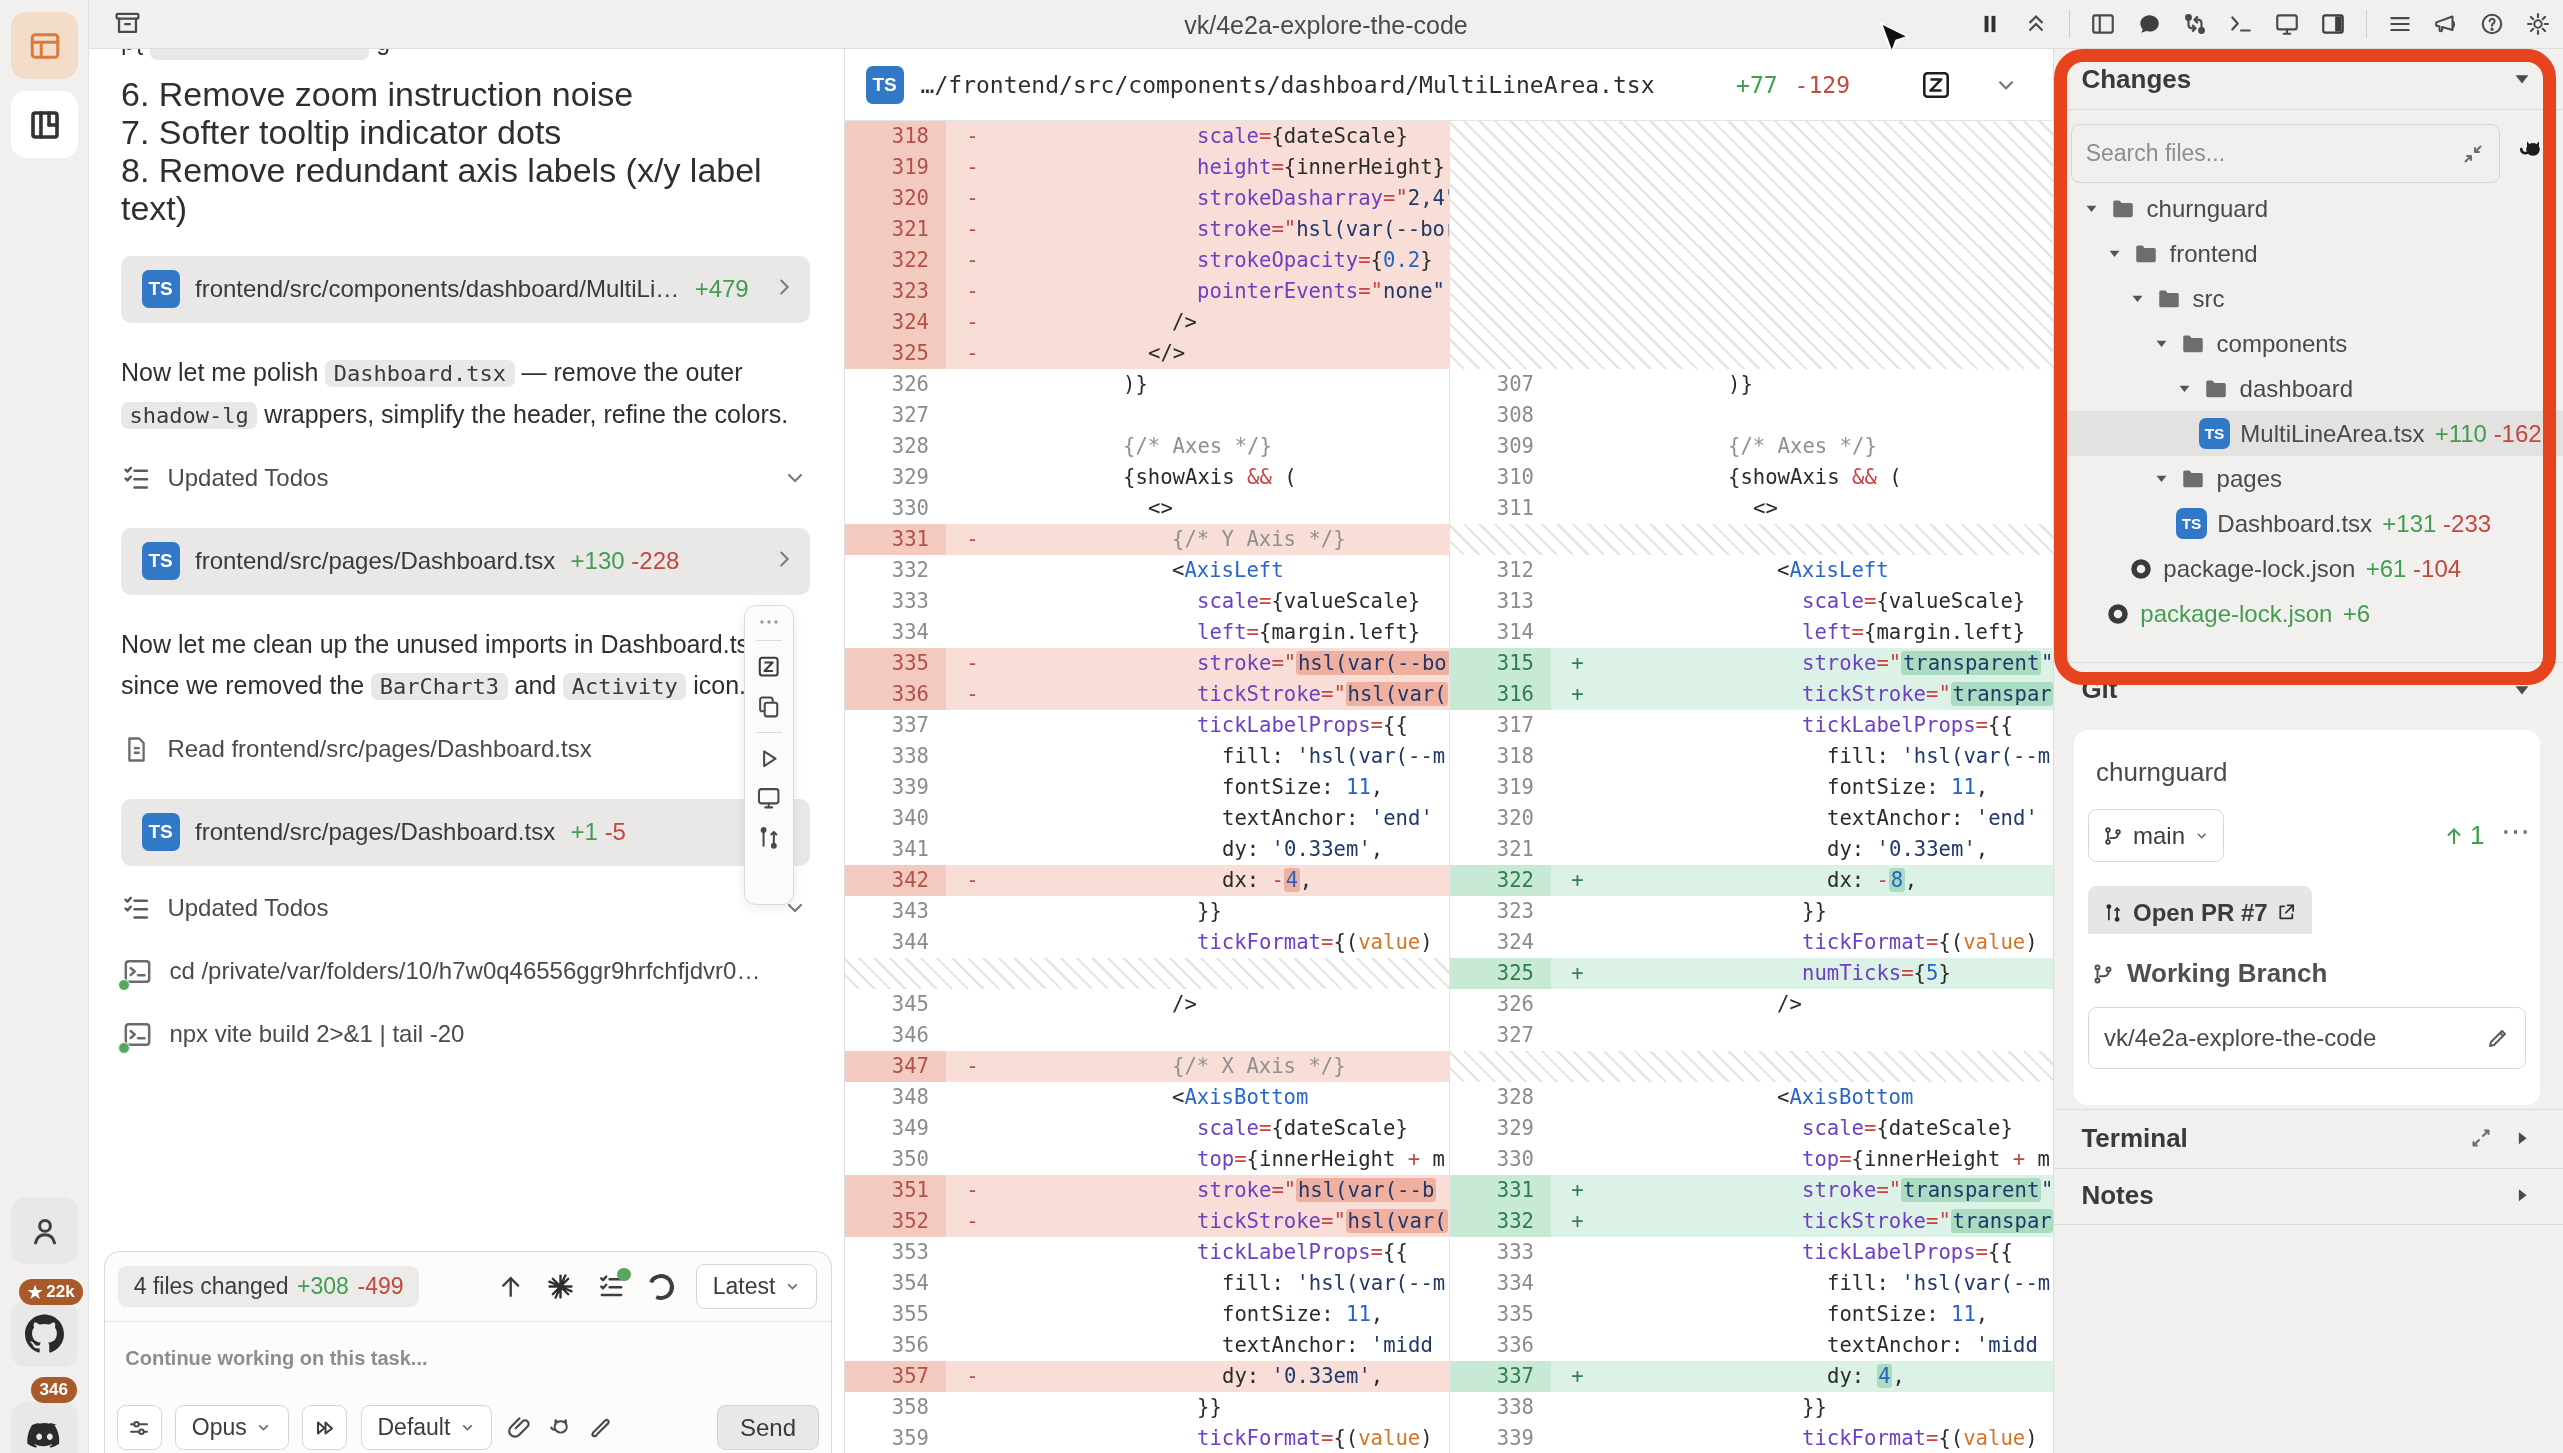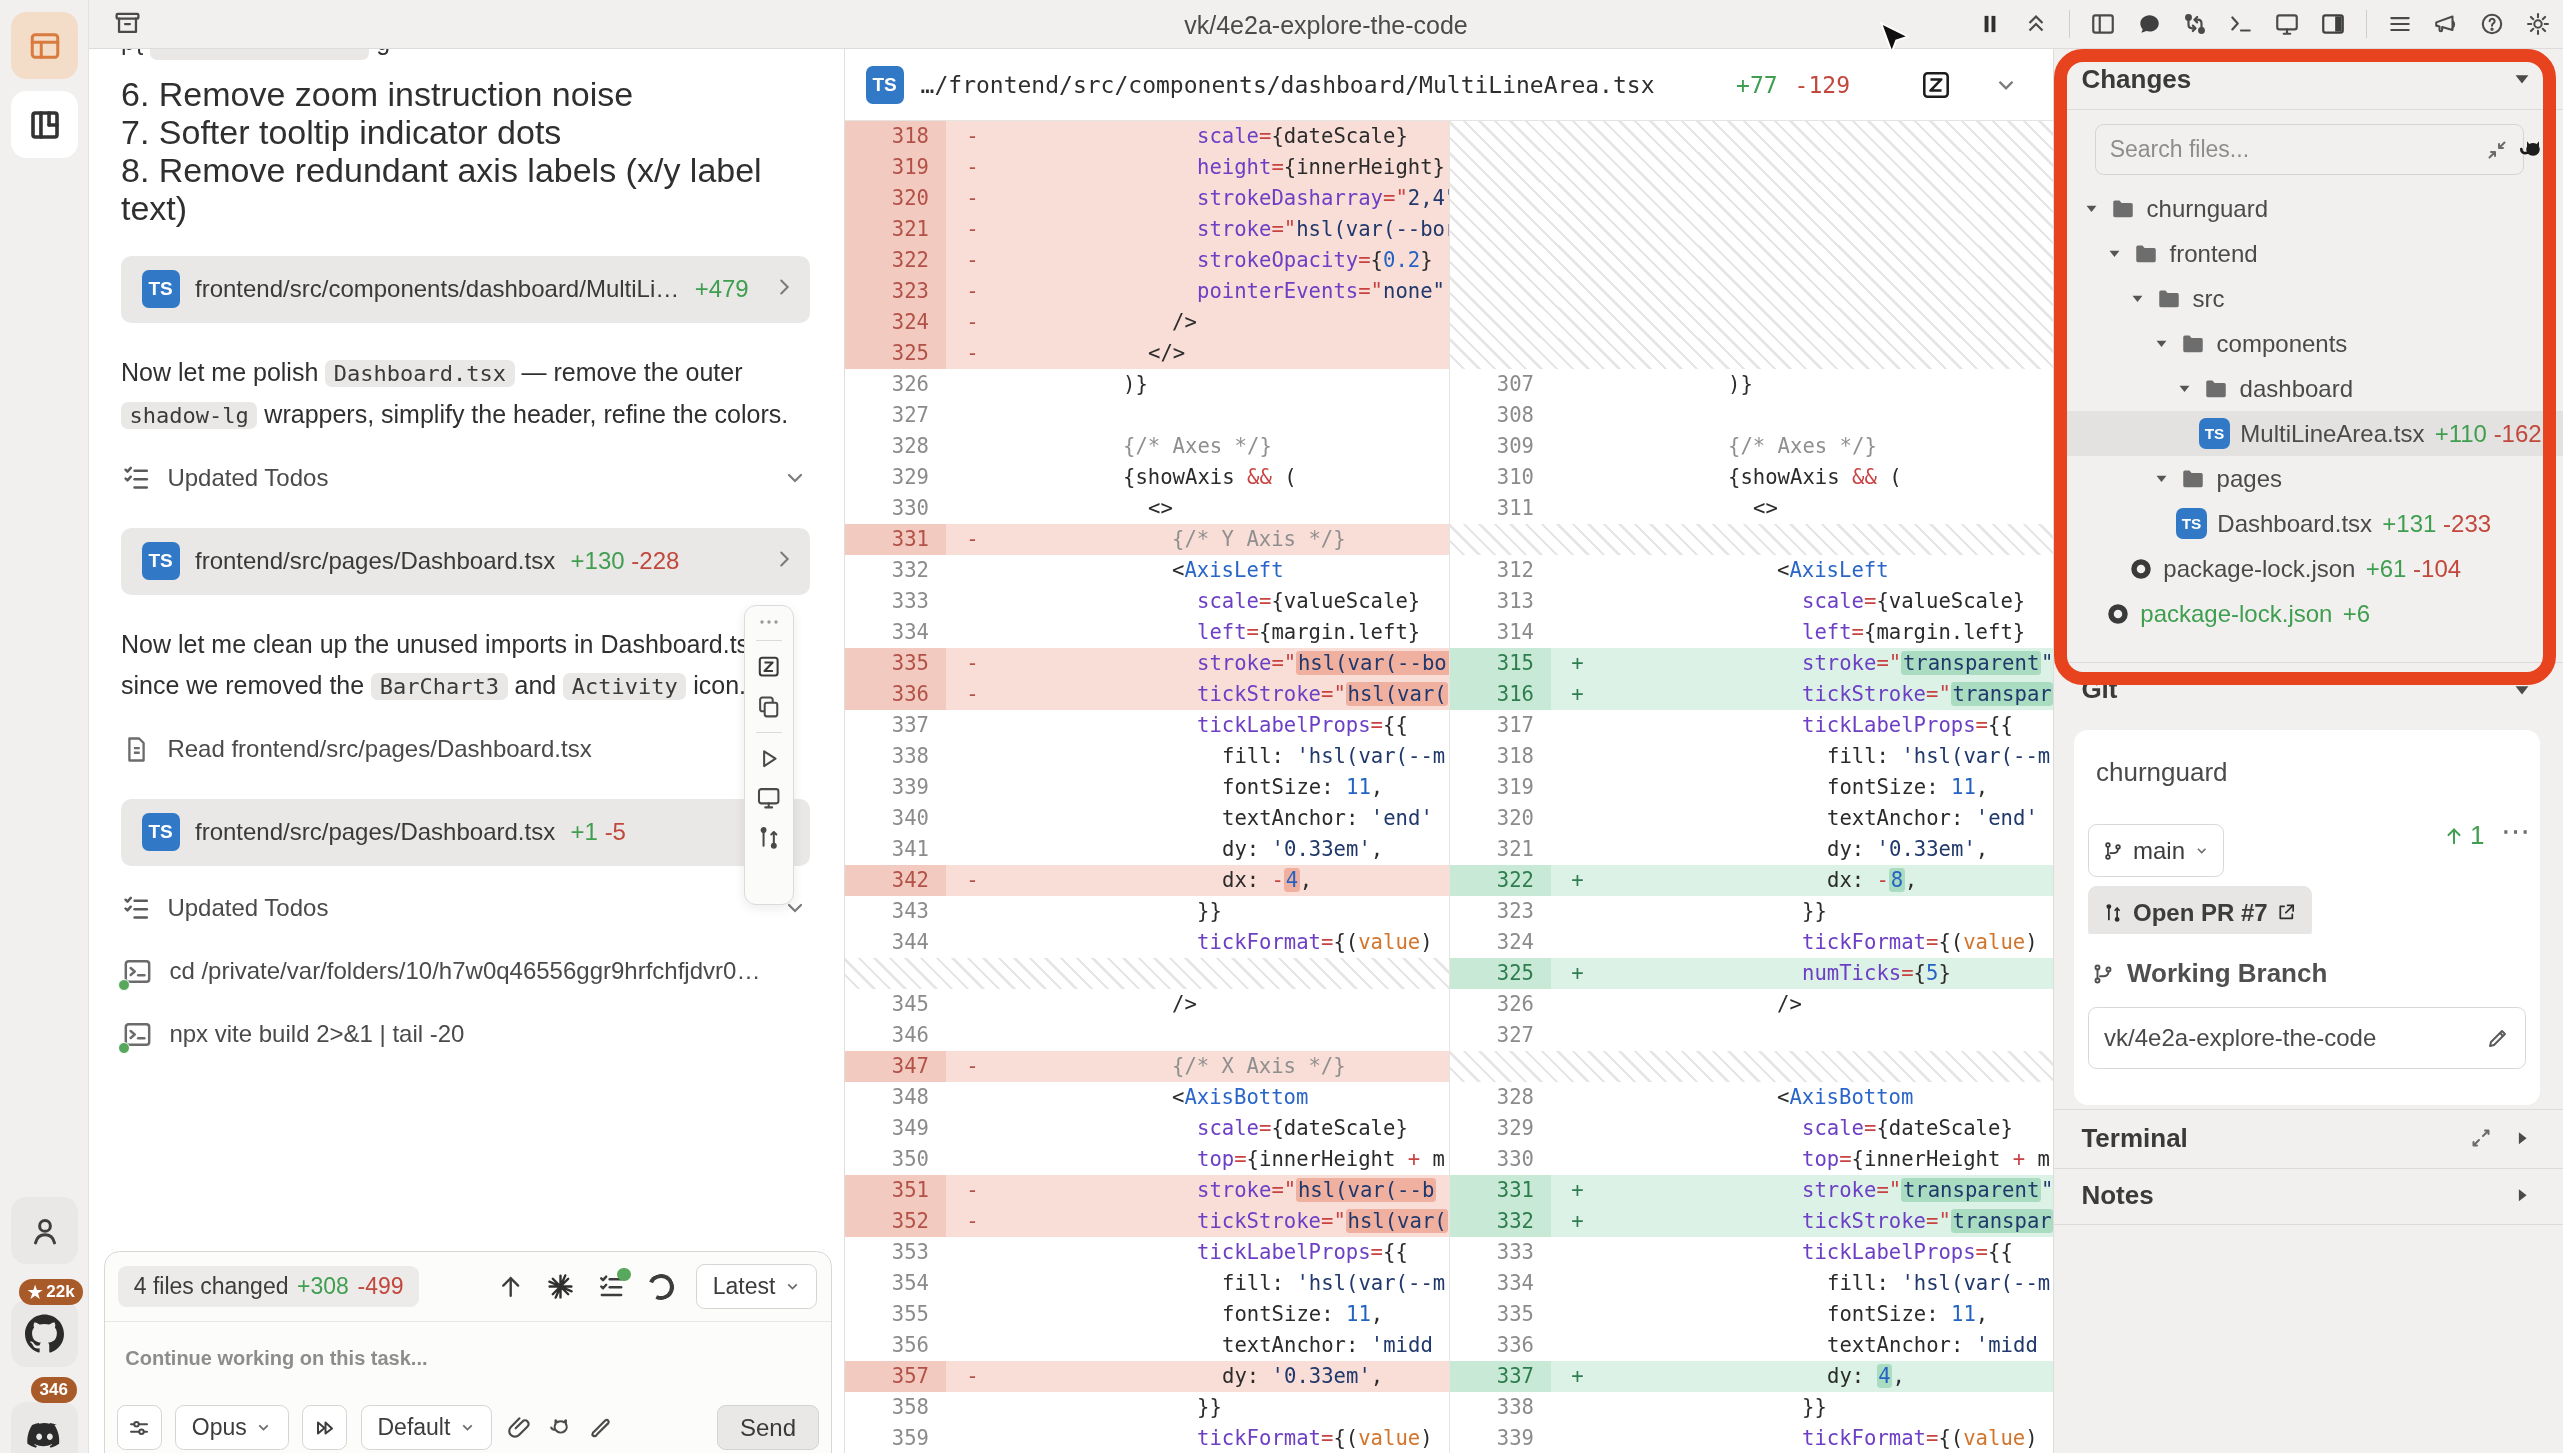--- a/index.html
+++ b/index.html
@@ -106,23 +106,23 @@
   .del .hl { background:#f0b0a0; border-radius:3.4px; padding:0 1.7px; }
   .add .hl { background:#a9dcc0; border-radius:3.4px; padding:0 1.7px; }
 
   
   #rpanel { position:absolute; left:2053px; top:49px; width:510px; bottom:0;
     background:#f1f0ee; border-left:0.9px solid #dddcda; overflow:hidden; }
   .sec-head { position:absolute; left:0; right:8px; display:flex; align-items:center;
     padding:0 22px 0 27.4px; font-size:26px; font-weight:bold; color:#3a3a3a; }
   .sec-head .grow { flex:1; }
   .hdiv { position:absolute; left:0; right:0; height:0.9px; background:#dcdbd9; }
-  #search-box { position:absolute; left:17px; top:75px; width:429px; height:51px;
+  #search-box { position:absolute; left:17px; top:75px; width:429px; height:59px;
     border:1.7px solid #d5d4d2; border-radius:8.6px; display:flex; align-items:center;
-    padding:0 13.7px; font-size:23px; color:#8d8d8d;margin-left:24px; }
+    padding:0 13.7px; font-size:23px; color:#8d8d8d; }
   #tree { position:absolute; left:0; right:0; top:137px; }
   .trow { position:relative; height:45px; display:flex; align-items:center; gap:10.3px;
     font-size:24px; color:#4a4a4a; white-space:nowrap; }
   .trow.sel { background:#e3e2e0; }
   .tnums { font-size:24px; }
   .tname-green { color:#3f9e4f; }
   .gcard { position:absolute; left:20px; width:466px; background:#fff; border-radius:13.7px; }
   .gc-title { font-size:26px; color:#4a4a4a; }
   .gbtn { border:1.7px solid #d9d8d6; border-radius:8.6px; background:#fff; display:flex;
     align-items:center; gap:8.6px; font-size:24px; color:#3c3c3c; padding:0 13.7px; height:53px; }
@@ -777,21 +777,21 @@
       <span class="grow"></span>
     <span>
         <svg width="22" height="22" viewBox="0 0 24 24">
           <path d="M5 8h14l-7 9z" fill="#4a4a4a"></path>
         </svg>
       </span>
   </div>
 
   <div class="gcard" style="top:681px;height:231px;">
     <div class="gc-title abs" style="left:22px;top:27.4px;">churnguard</div>
-    <div class="gbtn abs" style="left:13.7px;top:79px;margin-top:15px;">
+    <div class="gbtn abs" style="left:13.7px;top:79px;">
       <span>
           <svg width="22" height="22" viewBox="0 0 24 24" fill="none" stroke="#3c3c3c" stroke-width="1.9" stroke-linecap="round">
             <circle cx="6.5" cy="5.5" r="2"></circle>
             <circle cx="6.5" cy="18.5" r="2"></circle>
             <circle cx="17.5" cy="7.5" r="2"></circle>
             <path d="M6.5 7.5v9M17.5 9.5c0 3.2-2.2 4.8-5.5 4.8h-3"></path>
           </svg>
         </span>
       <span>main</span>
       <span>

